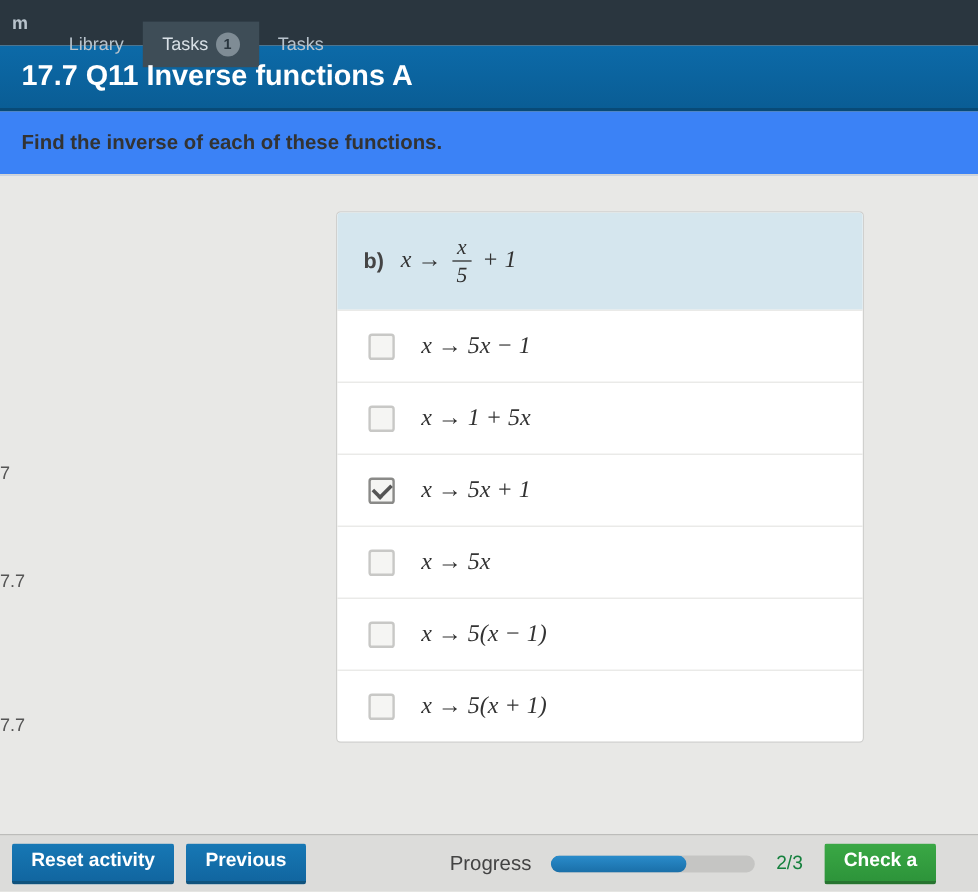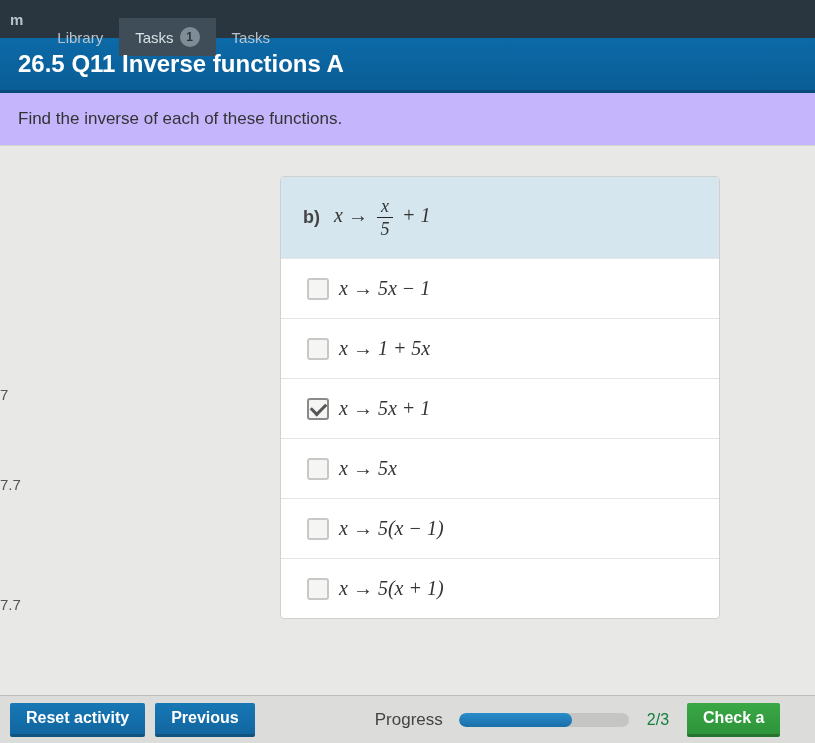--- a/index.html
+++ b/index.html
@@ -59,24 +59,24 @@
 }
 .title-bar {
   background: linear-gradient(#0c6aa8, #0a5d95);
   color: #fff;
   font-size: 24px;
   font-weight: bold;
   padding: 12px 18px;
   border-bottom: 3px solid #084a77;
 }
 .prompt {
-  background: #c4b5fd;
+  background: #3b82f6;
   padding: 16px 18px;
   font-size: 17px;
-  font-weight: normal;
+  font-weight: bold;
   color: #333;
   border-bottom: 1px solid #d5d5d3;
 }
 .content {
   padding: 30px 0 0 0;
   display: flex;
 }
 .left-labels {
   width: 30px;
   position: relative;
@@ -116,21 +116,21 @@
 .frac .den { padding-top: 2px; }
 .option {
   display: flex;
   align-items: center;
   padding: 18px 26px;
   border-top: 1px solid #e5e5e3;
   font-family: Georgia, 'Times New Roman', serif;
   font-size: 20px;
   color: #333;
   cursor: pointer;
-  gap: 10px;
+  gap: 22px;
 }
 .checkbox {
   width: 22px; height: 22px;
   border: 2px solid #c8c8c6;
   border-radius: 3px;
   background: #f5f5f3;
   display: flex;
   align-items: center;
   justify-content: center;
   flex-shrink: 0;
@@ -196,21 +196,21 @@
   </div>
   <div class="nav-item active">
     <span>Tasks</span>
     <span class="badge">1</span>
   </div>
   <div class="nav-item">
     <span>Tasks</span>
   </div>
 </div>
 
-<div class="title-bar">26.5 Q11 Inverse functions A</div>
+<div class="title-bar">17.7 Q11 Inverse functions A</div>
 
 <div class="prompt">Find the inverse of each of these functions.</div>
 
 <div class="content">
   <div class="left-labels">
     <div class="ll" style="top:210px">7</div>
     <div class="ll" style="top:300px">7.7</div>
     <div class="ll" style="top:420px">7.7</div>
   </div>
 

